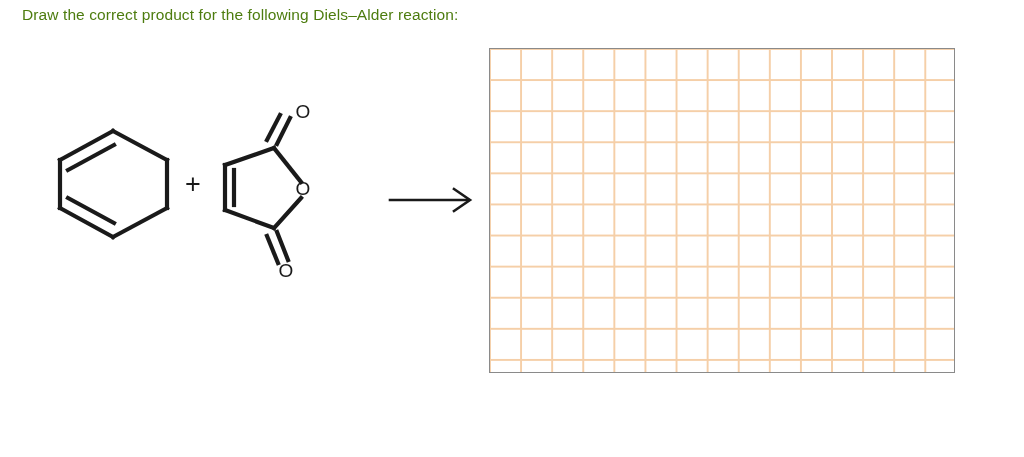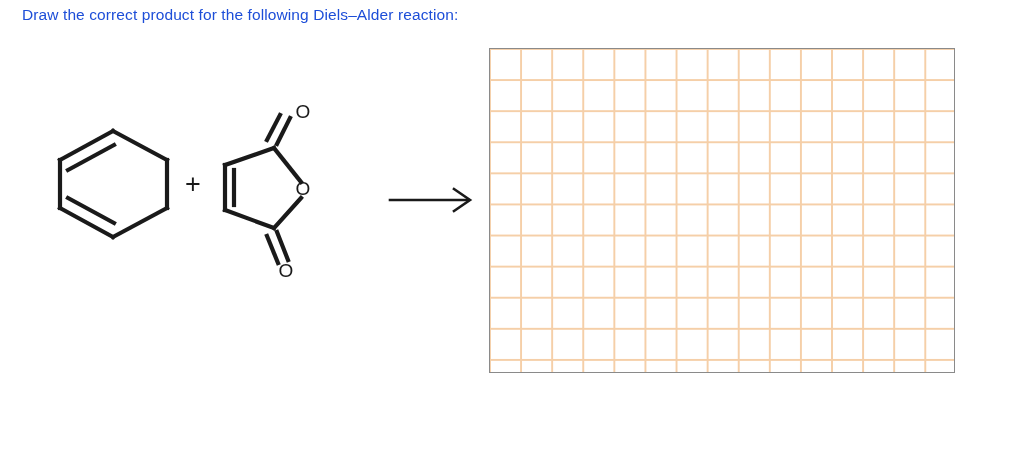--- a/index.html
+++ b/index.html
@@ -17,21 +17,21 @@
   }
 
   
   #prompt-text {
     position: absolute;
     left: 22px;
     top: 5px;
     font-size: 15.5px;
     line-height: 20px;
     letter-spacing: 0.1px;
-    color: #1d4ed8;
+    color: #4d7c0f;
     white-space: nowrap;
   }
 
   
   #reaction-scheme {
     position: absolute;
     left: 0;
     top: 0;
     width: 480px;
     height: 457px;

